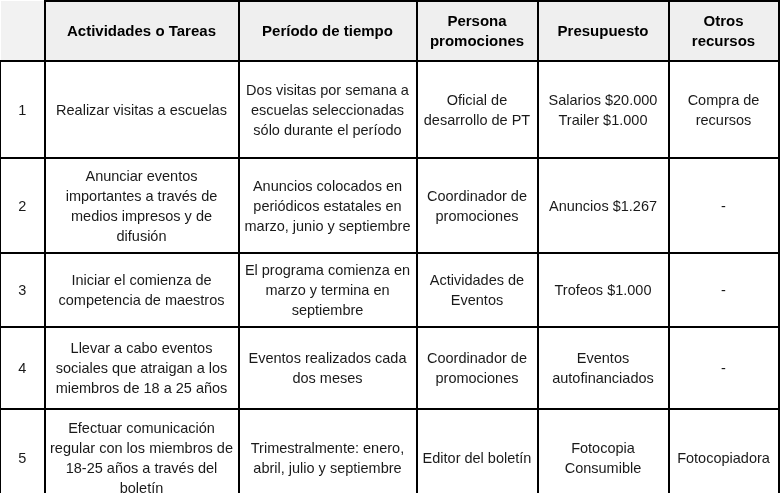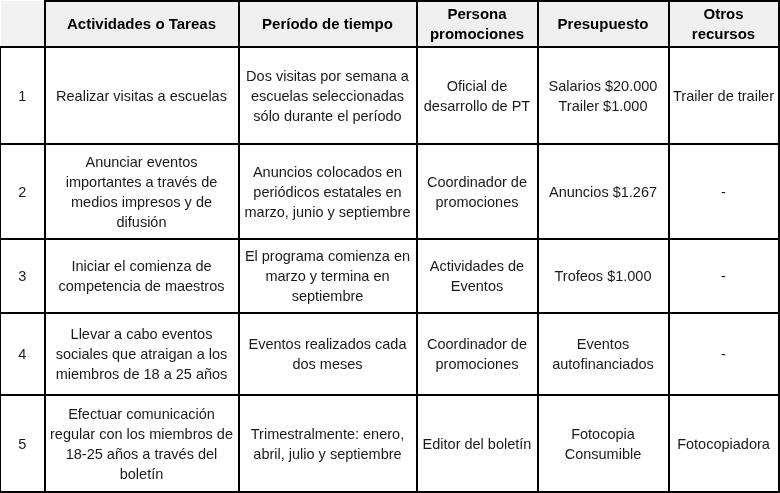--- a/index.html
+++ b/index.html
@@ -17,37 +17,37 @@
 <table>
   <colgroup>
     <col style="width:44px">
       <col style="width:194px">
       <col style="width:178px">
       <col style="width:121px">
       <col style="width:131px">
       <col style="width:110px">
   </colgroup>
   <thead>
-    <tr style="height:46px">
+    <tr style="height:60px">
       <th class="corner"></th>
       <th>Actividades o Tareas</th>
       <th>Período de tiempo</th>
       <th>Persona promociones</th>
       <th>Presupuesto</th>
       <th>Otros recursos</th>
     </tr>
   </thead>
   <tbody>
     <tr style="height:97px">
       <td class="num">1</td>
       <td>Realizar visitas a escuelas</td>
       <td>Dos visitas por semana a escuelas seleccionadas sólo durante el período</td>
       <td>Oficial de desarrollo de PT</td>
       <td><span style="display:inline-block;width:110px">Salarios $20.000 Trailer $1.000</span></td>
-      <td>Trailer de trailer</td>
+      <td>Compra de recursos</td>
     </tr>
     <tr style="height:95px">
       <td class="num">2</td>
       <td>Anunciar eventos importantes a través de medios impresos y de difusión</td>
       <td>Anuncios colocados en periódicos estatales en marzo, junio y septiembre</td>
       <td>Coordinador de promociones</td>
       <td>Anuncios $1.267</td>
       <td>-</td>
     </tr>
     <tr style="height:74px">

